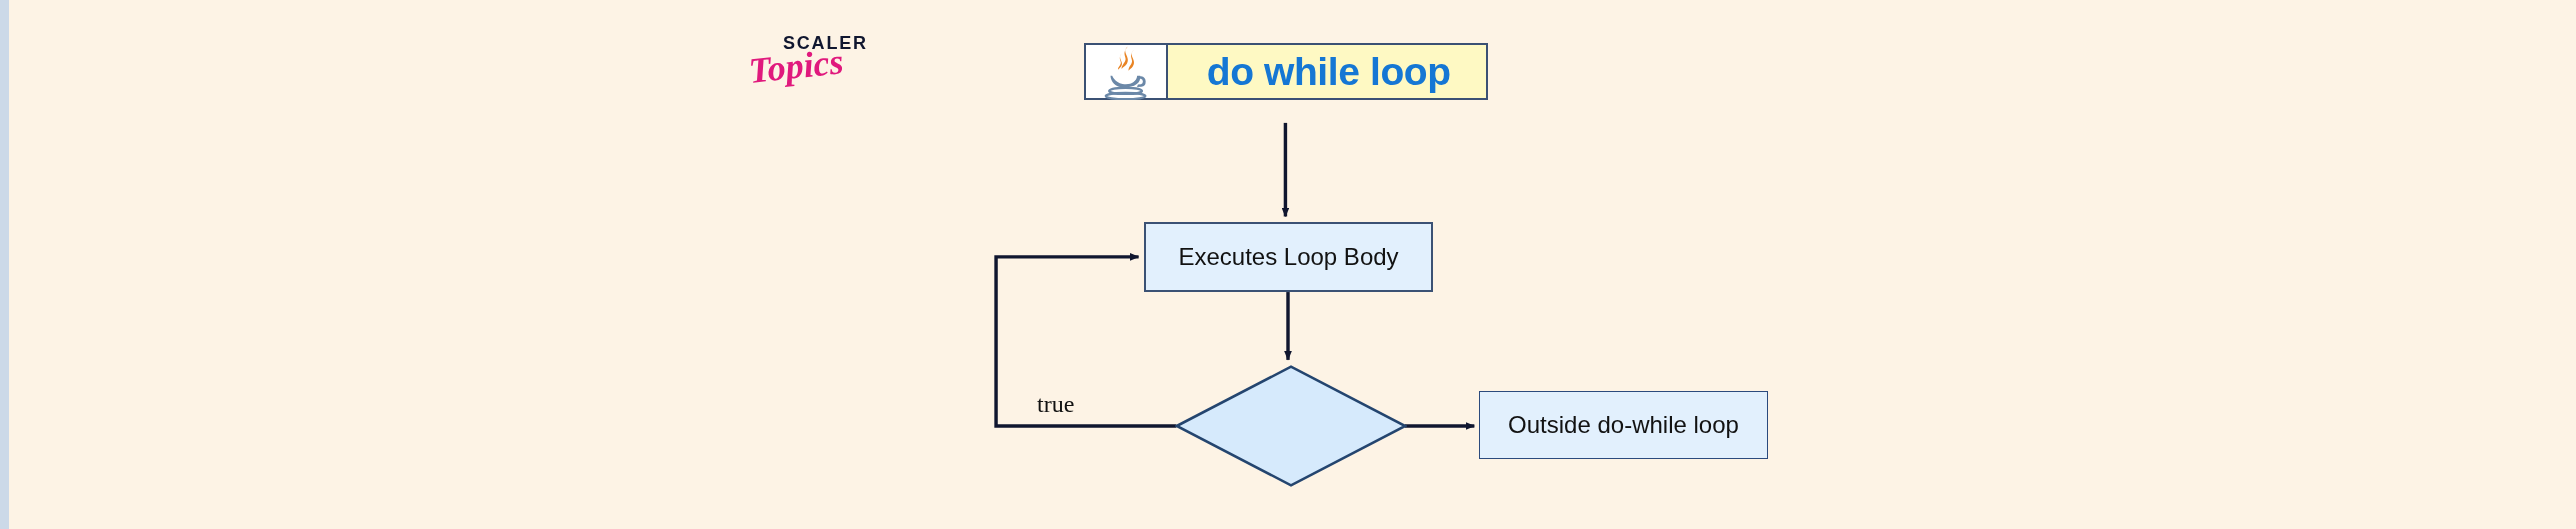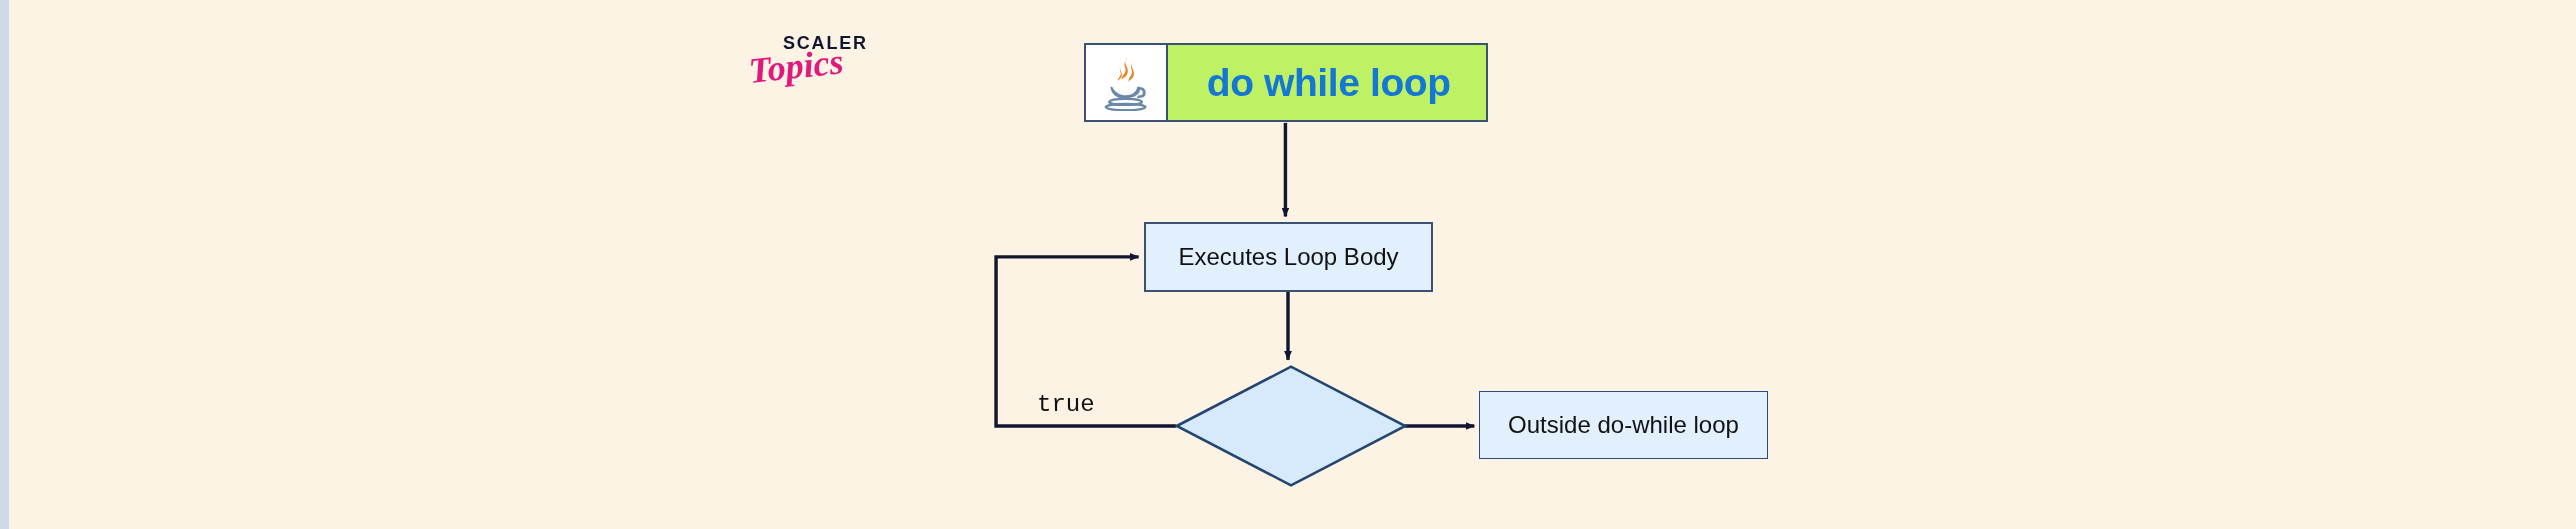--- a/index.html
+++ b/index.html
@@ -55,22 +55,22 @@
     margin-left: -1.7px;
     transform: rotate(-6deg);
     transform-origin: left center;
   }
   
   #title-box {
     position: absolute;
     left: 1084px;
     top: 43px;
     width: 404px;
-    height: 79px;
-    background: #bef264;
+    height: 57px;
+    background: #fef9c3;
     border: 2.6px solid #3b5174;
     box-sizing: border-box;
     display: flex;
     align-items: stretch;
     justify-content: flex-end;
   }
   #title-icon-cell {
     width: 82px;
     border-right: 2.6px solid #3b5174;
     box-sizing: border-box;
@@ -153,21 +153,21 @@
     top: 0;
     width: 2576px;
     height: 530px;
     pointer-events: none;
   }
   
   #label-true {
     position: absolute;
     left: 1037px;
     top: 391px;
-    font-family: Liberation Mono, monospace;
+    font-family: Liberation Serif, serif;
     font-size: 24px;
     color: #121212;
   }
 </style>
 </head>
 <body>
 
 <div id="canvas">
 
   <div id="left-gutter"></div>

